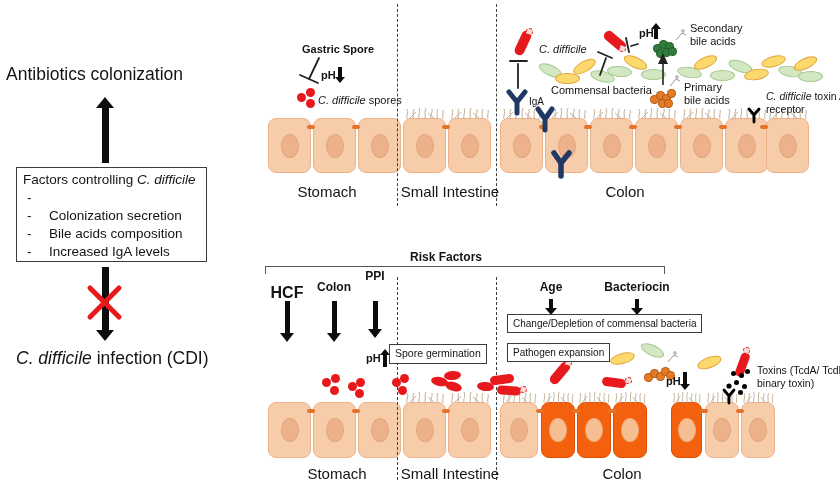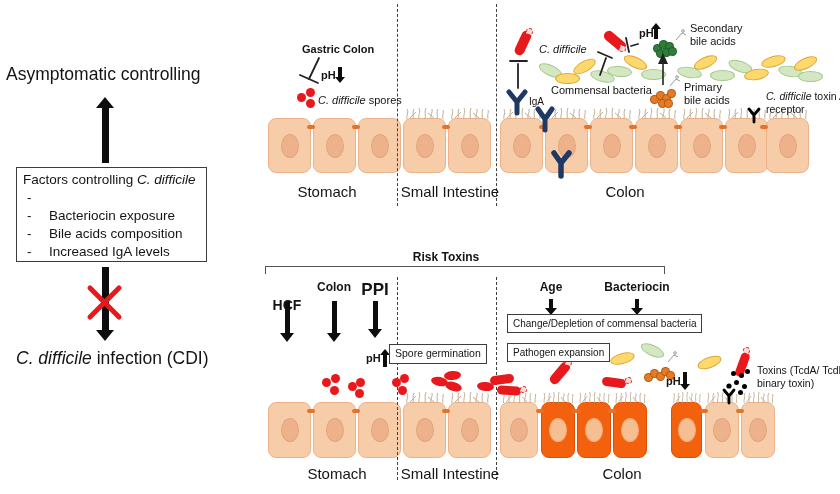--- a/index.html
+++ b/index.html
@@ -37,68 +37,68 @@
   .fdash{width:26px;padding-left:4px;box-sizing:border-box}
   #overlay{position:absolute;left:0;top:0;z-index:4;pointer-events:none}
   .bracket{position:absolute;border-top:1.4px solid #555;border-left:1.4px solid #555;
            border-right:1.4px solid #555;z-index:5}
 </style>
 </head>
 <body>
 
 <div id="stage">
 
-  <div class="lbl" style="left:6px;top:64px;font-size:17.5px">Asymptomatic controlling</div>
+  <div class="lbl" style="left:6px;top:64px;font-size:17.5px">Antibiotics colonization</div>
 
   <div class="lbl" style="left:16px;top:167px;width:191px;height:95px;border:1.4px solid #3c3c3c;background:#fff;
               font-size:13.5px;line-height:18px;padding:3px 6px;box-sizing:border-box;white-space:nowrap">
     <div><span>Factors controlling </span><span class="it">C. difficile</span></div>
     <div class="fitem">
         <span class="fdash">-</span>
       </div>
     <div class="fitem">
         <span class="fdash">-</span>
-        <span>Bacteriocin exposure</span>
+        <span>Colonization secretion</span>
       </div>
     <div class="fitem">
         <span class="fdash">-</span>
         <span>Bile acids composition</span>
       </div>
     <div class="fitem">
         <span class="fdash">-</span>
         <span>Increased IgA levels</span>
       </div>
   </div>
 
   <div class="lbl" style="left:16px;top:348px;font-size:17.5px"><span class="it">C. difficile</span><span> infection (CDI)</span></div>
 
   <div class="dash-v" style="left:397px;top:4px;height:202px"></div>
   <div class="dash-v" style="left:496px;top:4px;height:202px"></div>
   <div class="dash-v" style="left:397px;top:277px;height:203px"></div>
   <div class="dash-v" style="left:496px;top:277px;height:203px"></div>
 
-  <div class="lbl b" style="left:302px;top:43px">Gastric Colon</div>
+  <div class="lbl b" style="left:302px;top:43px">Gastric Spore</div>
   <div class="lbl b" style="left:321px;top:69px">pH</div>
   <div class="lbl" style="left:318px;top:94px"><span class="it">C. difficile</span><span> spores</span></div>
   <div class="lbl it" style="left:539px;top:43px">C. difficile</div>
   <div class="lbl" style="left:529px;top:96px;font-size:10px">IgA</div>
   <div class="lbl" style="left:551px;top:84px">Commensal bacteria</div>
   <div class="lbl b" style="left:639px;top:27px">pH</div>
   <div class="lbl wrap" style="left:690px;top:22px;width:64px">Secondary bile acids</div>
   <div class="lbl wrap" style="left:684px;top:81px;width:56px">Primary bile acids</div>
   <div class="lbl wrap" style="left:766px;top:90px;width:80px;font-size:10.5px"><span class="it">C. difficile</span><span> toxin A receptor</span></div>
   <div class="organ" style="left:327px;top:183px">Stomach</div>
   <div class="organ" style="left:450px;top:183px">Small Intestine</div>
   <div class="organ" style="left:625px;top:183px">Colon</div>
 
-  <div class="lbl b" style="left:446px;top:250px;font-size:12px;transform:translateX(-50%)">Risk Toxins</div>
+  <div class="lbl b" style="left:446px;top:250px;font-size:12px;transform:translateX(-50%)">Risk Factors</div>
   <div class="bracket" style="left:265px;top:266px;width:398px;height:7px"></div>
-  <div class="lbl b" style="left:287px;top:297px;font-size:14px;transform:translateX(-50%)">HCF</div>
+  <div class="lbl b" style="left:287px;top:283px;font-size:16px;transform:translateX(-50%)">HCF</div>
   <div class="lbl b" style="left:334px;top:280px;font-size:12px;transform:translateX(-50%)">Colon</div>
-  <div class="lbl b" style="left:375px;top:280px;font-size:17px;transform:translateX(-50%)">PPI</div>
+  <div class="lbl b" style="left:375px;top:269px;font-size:12px;transform:translateX(-50%)">PPI</div>
   <div class="lbl b" style="left:551px;top:280px;font-size:12px;transform:translateX(-50%)">Age</div>
   <div class="lbl b" style="left:637px;top:280px;font-size:12px;transform:translateX(-50%)">Bacteriocin</div>
 
   <div class="lbl b" style="left:366px;top:352px">pH</div>
   <div class="box" style="left:389px;top:344px">Spore germination</div>
   <div class="box" style="left:507px;top:314px;font-size:10px">Change/Depletion of commensal bacteria</div>
   <div class="box" style="left:507px;top:343px;font-size:10px">Pathogen expansion</div>
   <div class="lbl b" style="left:666px;top:375px">pH</div>
   <div class="lbl wrap" style="left:757px;top:364px;width:99px;font-size:10.5px">Toxins (TcdA/ TcdB/ binary toxin)</div>
   <div class="organ" style="left:337px;top:465px">Stomach</div>

